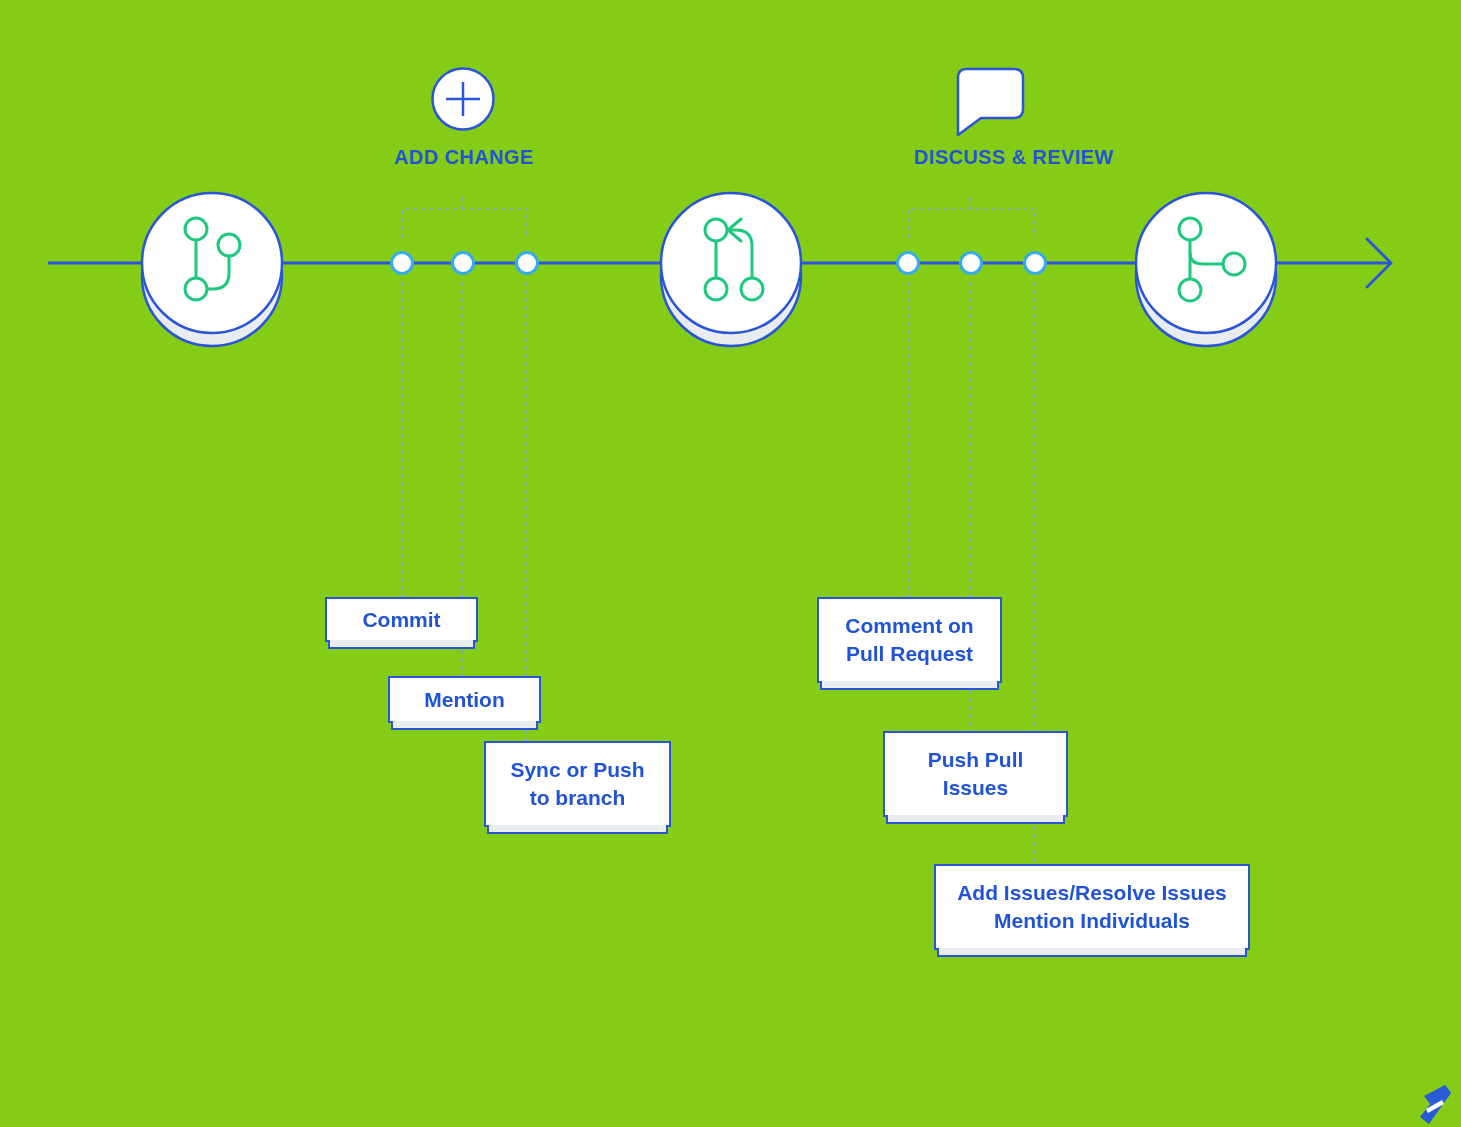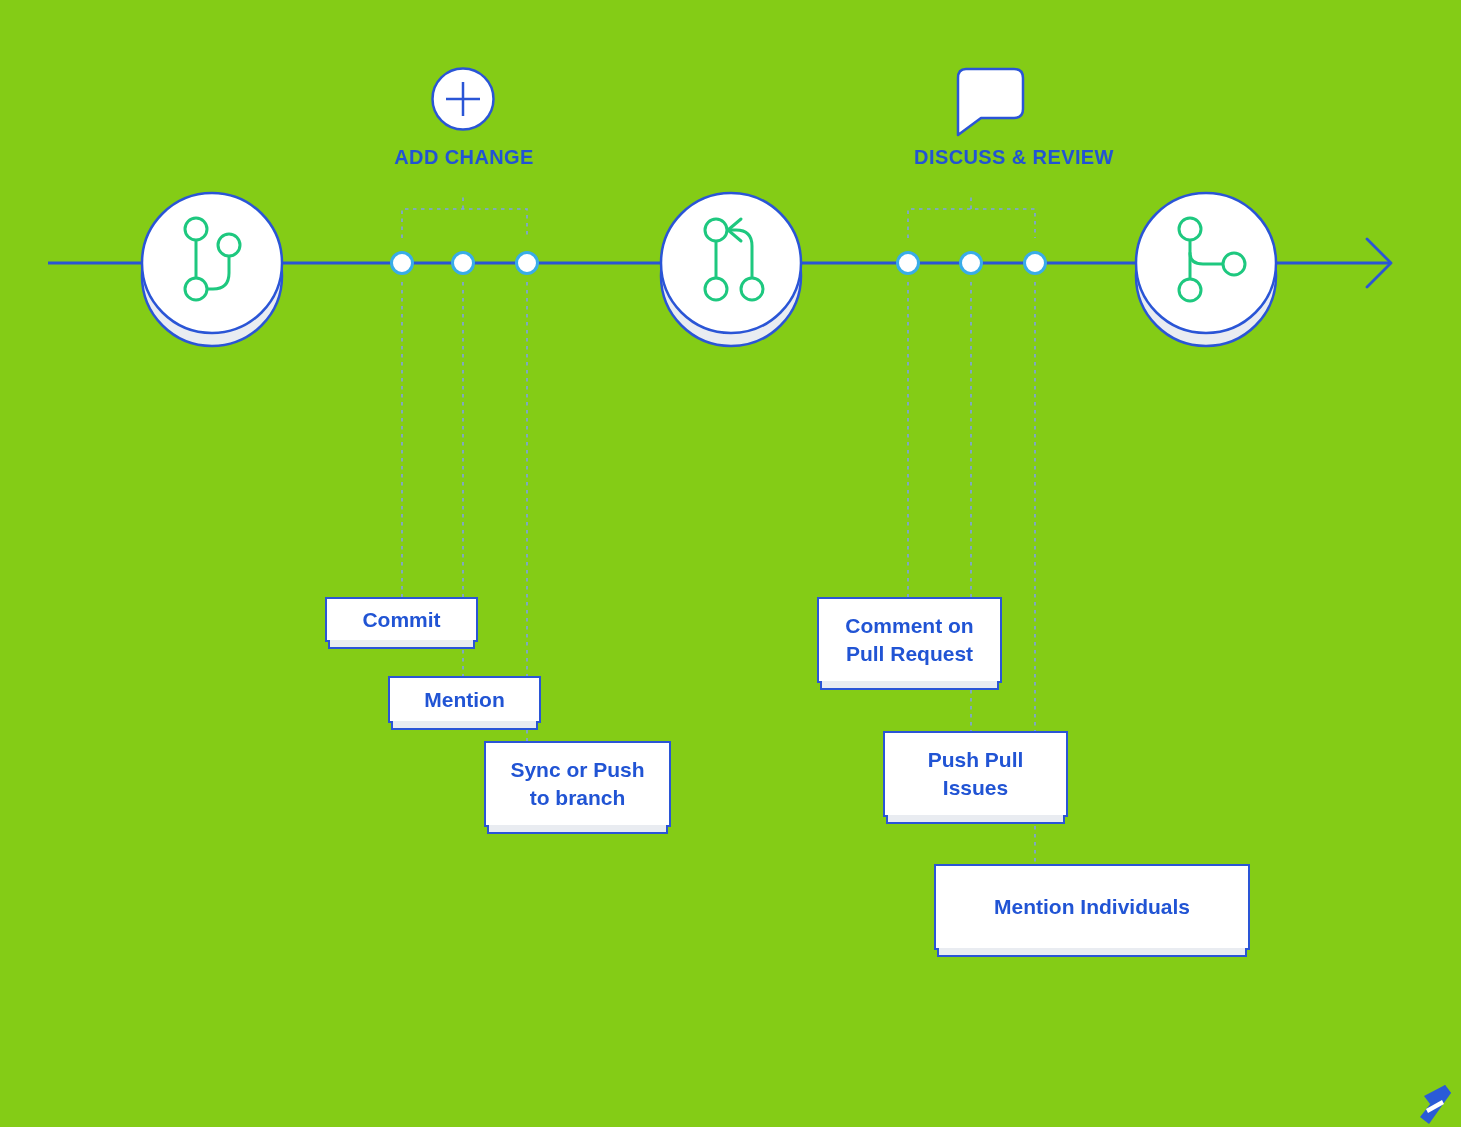--- a/index.html
+++ b/index.html
@@ -143,20 +143,21 @@
     <span>Comment on</span>
     <span>Pull Request</span>
   </div>
 
   <div class="box" style="left:883px;top:731px;width:185px;height:86px;">
     <span>Push Pull</span>
     <span>Issues</span>
   </div>
 
   <div class="box" style="left:934px;top:864px;width:316px;height:86px;">
+    <span>Add Issues/Resolve Issues</span>
     <span>Mention Individuals</span>
   </div>
 
   <div class="logo">
     <svg width="38" height="44" viewBox="0 0 38 44">
       <g fill="#2a5bd7">
         <path d="M10 14 L31 3 L37 11 L16 22 Z"></path>
         <path d="M31 3 L37 11 L15 42 L6 35 Z"></path>
       </g>
       <path d="M12 27 L28 18 L30 22 L14 31 Z" fill="#ffffff"></path>

